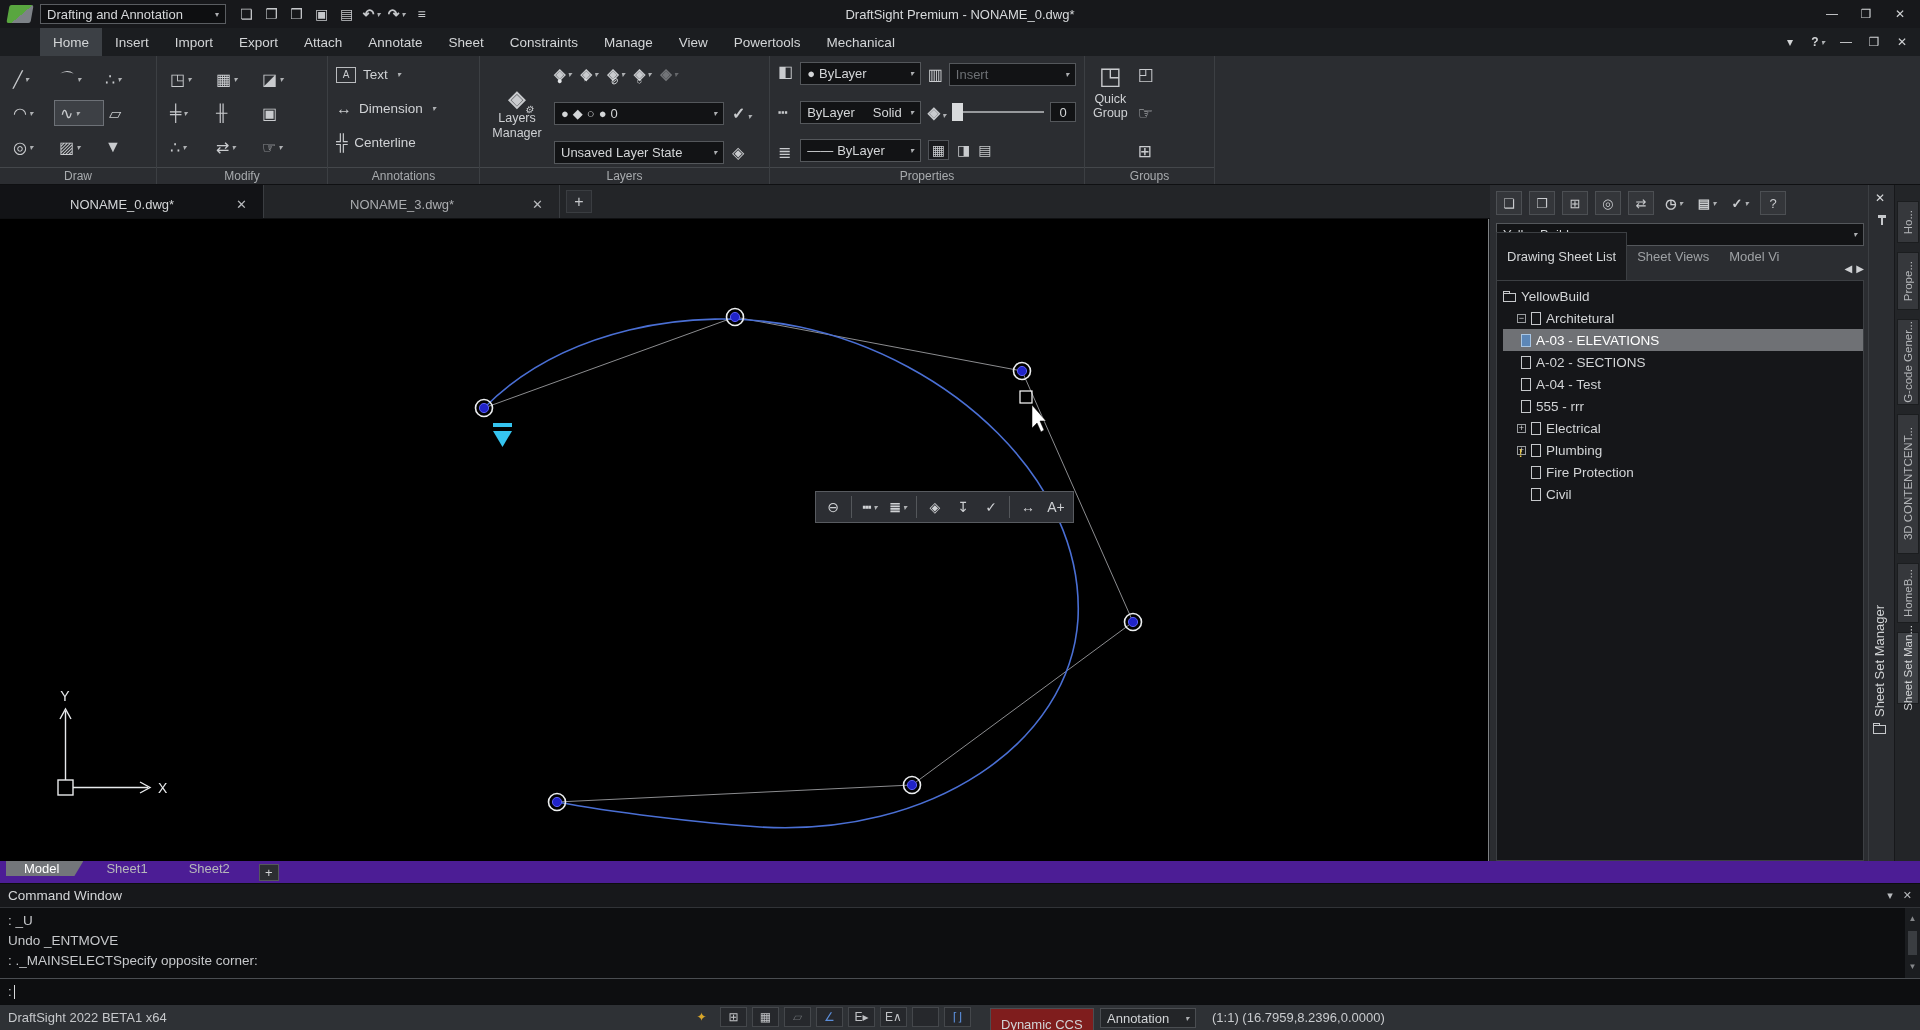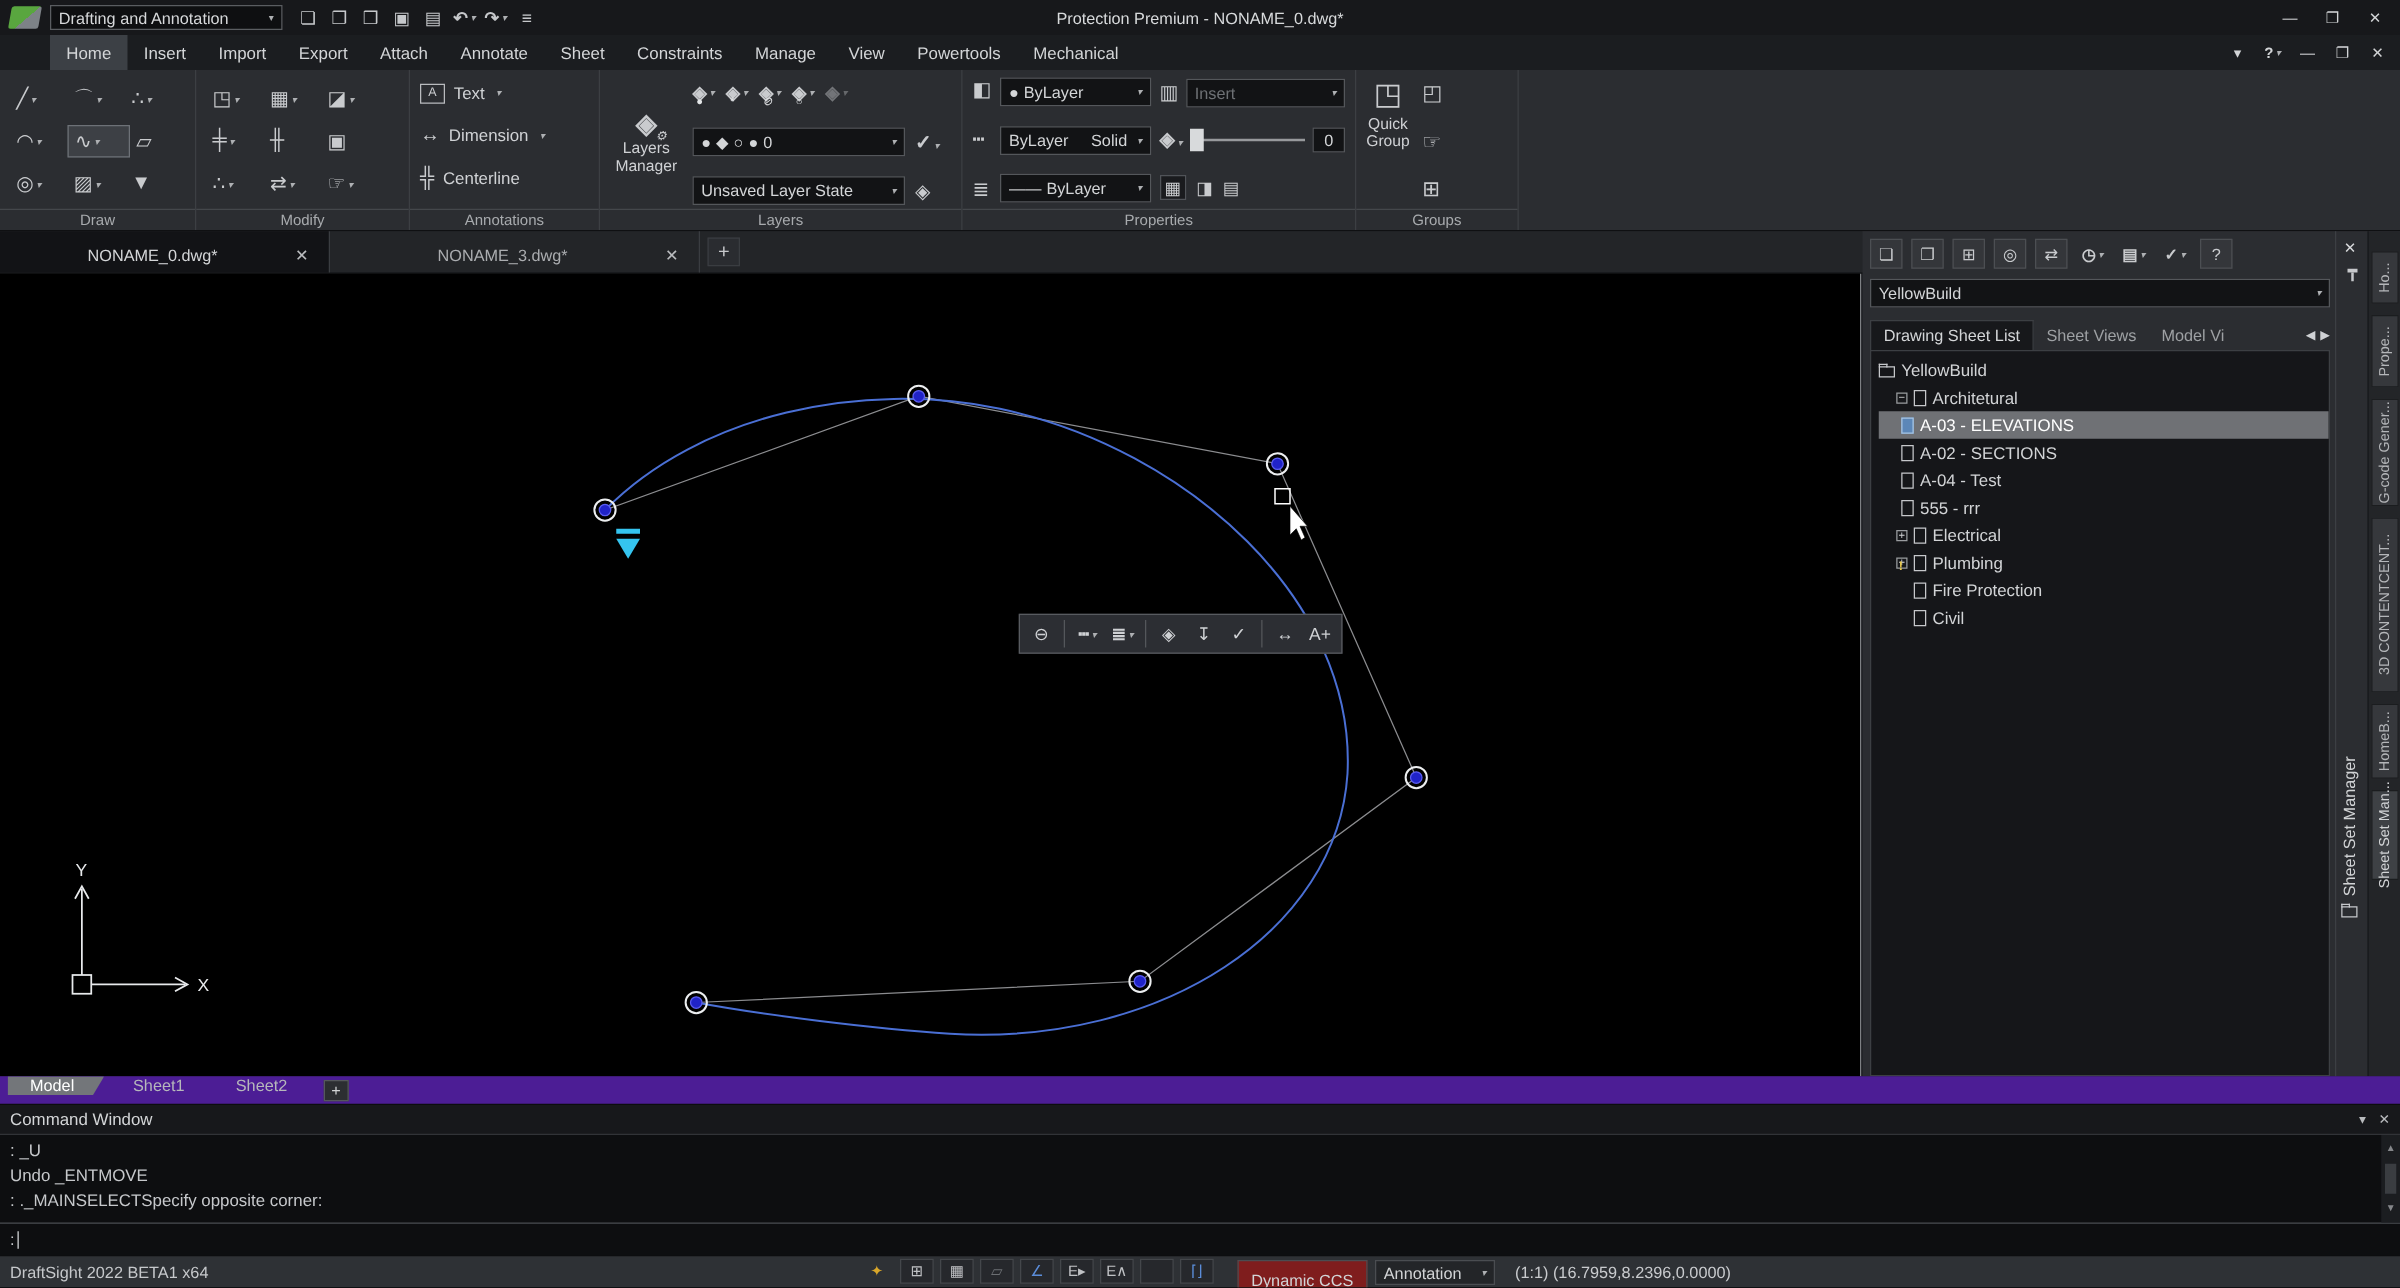--- a/index.html
+++ b/index.html
@@ -83,21 +83,21 @@
   .fbtn{min-width:26px;height:24px;display:inline-flex;align-items:center;justify-content:center;color:#cfd1d4;font-size:14px;}
   .fsep{width:1px;height:22px;background:#54575b;margin:0 3px;}
 
   
   .rightcol{position:absolute;left:1490px;top:185px;width:430px;height:676px;display:flex;background:#2b2d31;}
   .sspanel{width:378px;padding:6px 4px 0 6px;display:flex;flex-direction:column;}
   .sshead{display:flex;align-items:center;gap:7px;margin-bottom:8px;}
   .ssbtn{width:26px;height:24px;background:#34363a;border:1px solid #4c4f53;display:inline-flex;align-items:center;justify-content:center;color:#c9cbce;font-size:13px;}
   .ssbtn.flat{background:none;border:none;}
   .sstabs{display:flex;align-items:flex-end;margin-top:8px;height:26px;}
-  .sstab{padding:4px 10px;color:#9ea1a4;font-size:13px;}
+  .sstab{padding:16px 10px;color:#9ea1a4;font-size:13px;}
   .sstab.active{background:#17181b;color:#d4d6d8;border:1px solid #3c3f43;border-bottom:none;}
   .ssarrows{margin-left:auto;display:flex;gap:4px;color:#cfd1d4;font-size:10px;align-items:center;padding-bottom:6px;}
   .tree{flex:1;background:#151619;border:1px solid #3c3f43;padding:4px 0 0 6px;overflow:hidden;}
   .trow{display:flex;align-items:center;height:22px;gap:5px;color:#d2d4d6;font-size:13.5px;position:relative;}
   .trow.sel{background:#6f7175;color:#fff;}
   .lvl1{padding-left:14px;}
   .lvl2{padding-left:18px;}
   .exp{width:9px;height:9px;border:1px solid #9a9da0;background:#17181b;display:inline-flex;align-items:center;justify-content:center;font-size:9px;line-height:1;color:#d2d4d6;flex:0 0 auto;}
   .noexp{width:9px;flex:0 0 auto;}
   .fold{width:13px;height:9px;border:1px solid #c6c8cb;position:relative;flex:0 0 auto;margin-top:2px;}
@@ -167,21 +167,21 @@
       <span class="qbtn">
           <b>↶</b>
           <i class="dd">▾</i>
         </span>
       <span class="qbtn">
           <b>↷</b>
           <i class="dd">▾</i>
         </span>
       <span class="qbtn">≡</span>
     </div>
-    <div class="wtitle">Protection Premium - NONAME_0.dwg*</div>
+    <div class="wtitle">DraftSight Premium - NONAME_0.dwg*</div>
     <div class="wbtns">
       <span class="wbtn">—</span>
       <span class="wbtn">❐</span>
       <span class="wbtn">✕</span>
     </div>
   </div>
 
   <div class="row menubar">
     <span class="mitem active">Home</span>
     <span class="mitem">Insert</span>

